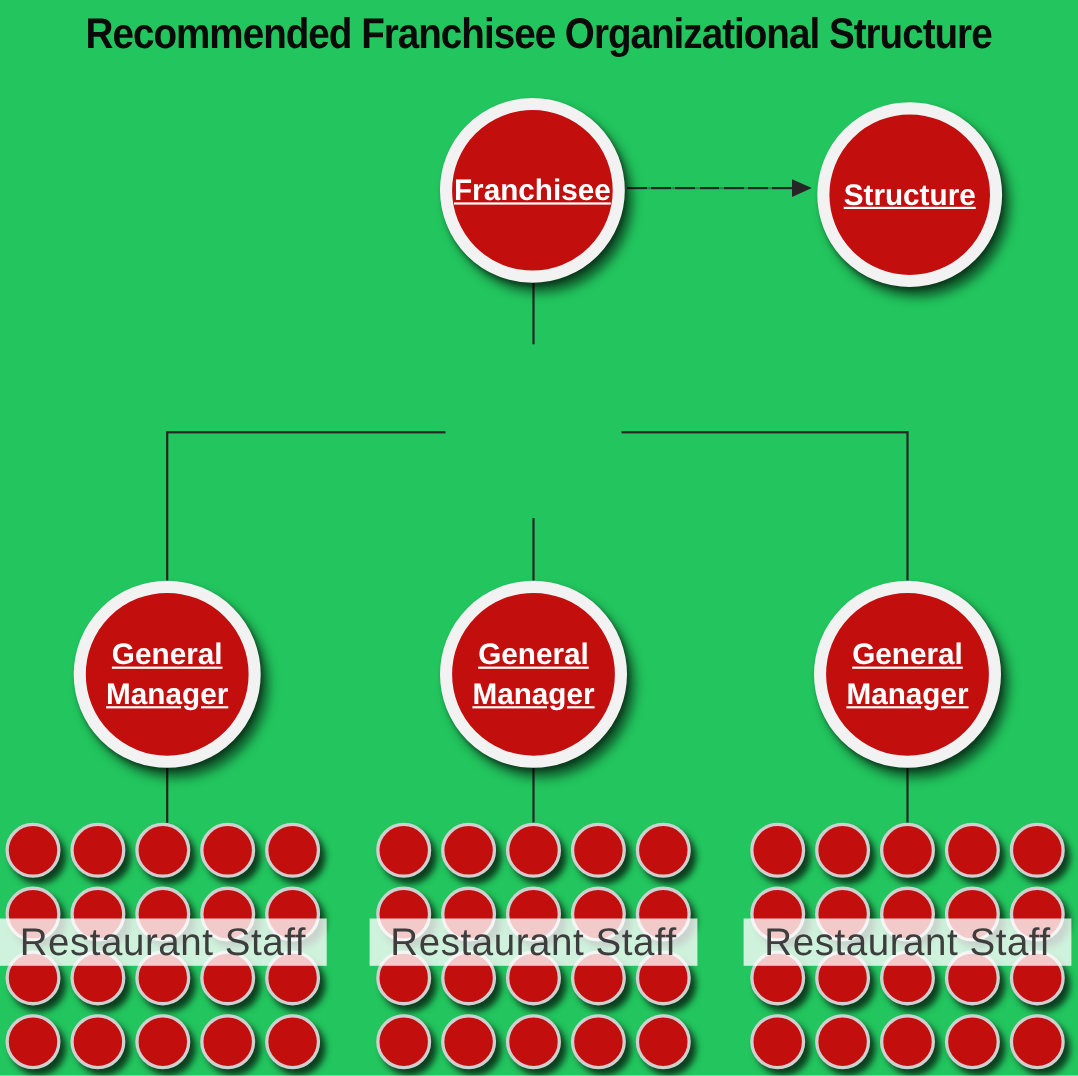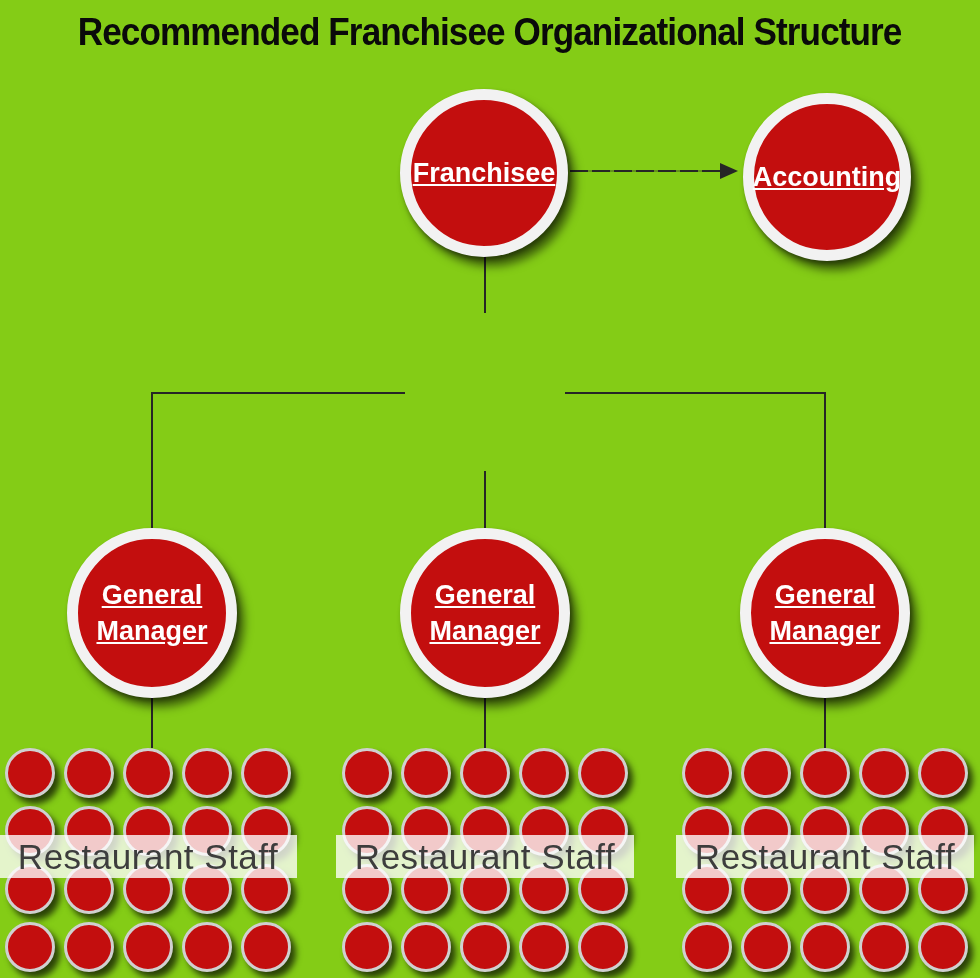--- a/index.html
+++ b/index.html
@@ -2,21 +2,21 @@
 <html style="--node-red: #c30e0e; --ring-white: #f2f2f2; --staff-ring: #d0d0d0; --connector-dark: #262626; --label-white: #ffffff; --band-bg: rgba(255,255,255,0.78); --band-text: #3d3d3d; --title-black: #0a0a0a;"><head>
 <meta charset="utf-8">
 <style>
   html, body { margin: 0; padding: 0; background: #ffffff; }
   body { font-family: "Liberation Sans", sans-serif; }
   .canvas {
     position: relative;
     width: 980px;
     height: 978px;
     overflow: hidden;
-    background: #84cc16;
+    background: #22c55e;
   }
 
   
   .title {
     position: absolute;
     left: 0; right: 0; top: 10px;
     margin: 0;
     text-align: center;
     color: var(--title-black, #0a0a0a);
   }
@@ -126,21 +126,21 @@
   <div class="line v" style="left:824px; top:696px; height:52px;"></div>
 
   <div class="arrow-line"></div>
   <div class="arrow-head"></div>
 
   <div class="node" style="left:400px; top:89px; width:168px; height:168px;">
     <span class="node-label">Franchisee</span>
   </div>
 
   <div class="node" style="left:743px; top:93px; width:168px; height:168px;">
-    <span class="node-label">Accounting</span>
+    <span class="node-label">Structure</span>
   </div>
 
 
   <div class="node" style="left:67px; top:528px; width:170px; height:170px;">
     <span class="node-label">General
 Manager</span>
   </div>
 
   <div class="node" style="left:400px; top:528px; width:170px; height:170px;">
     <span class="node-label">General

